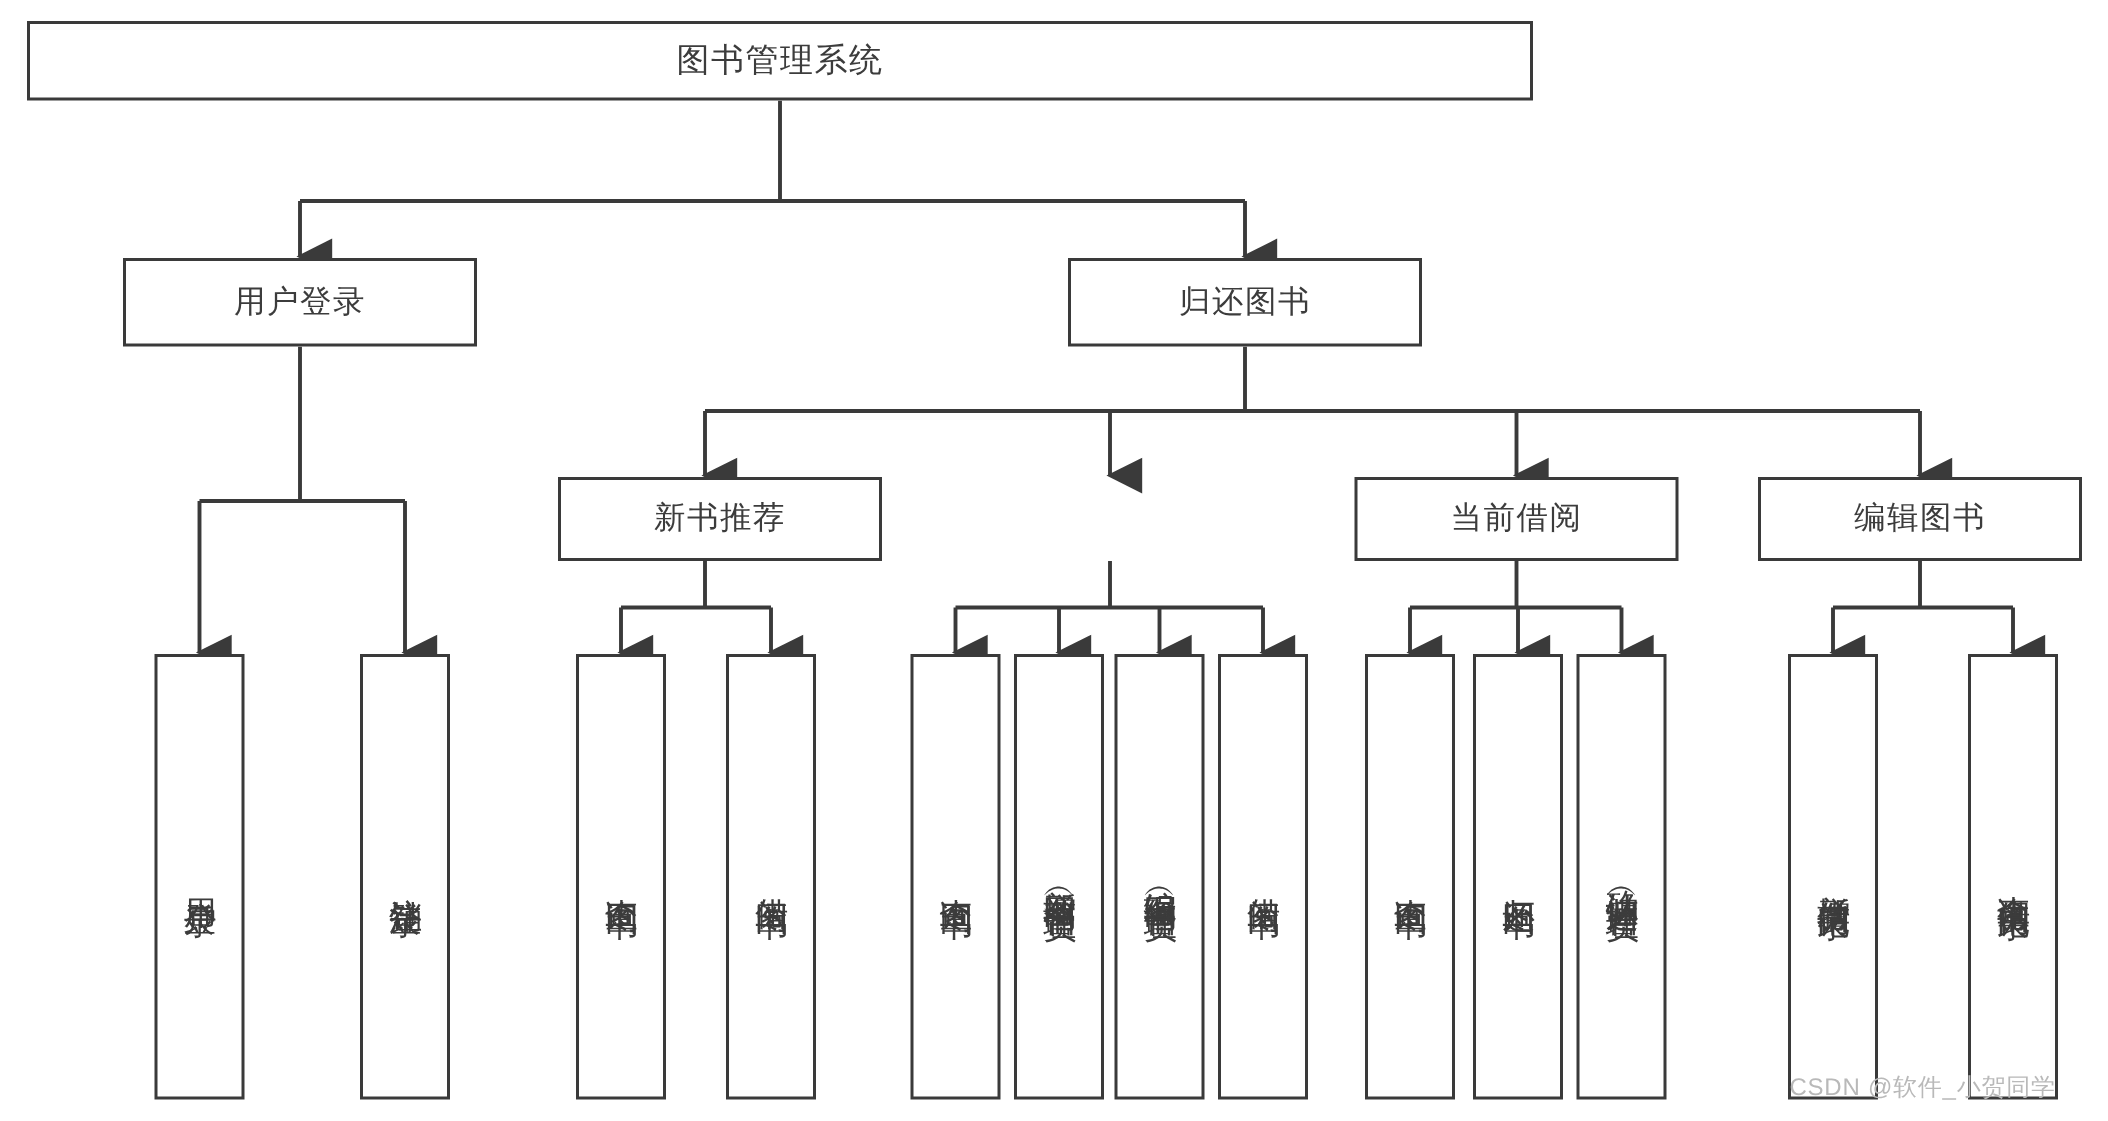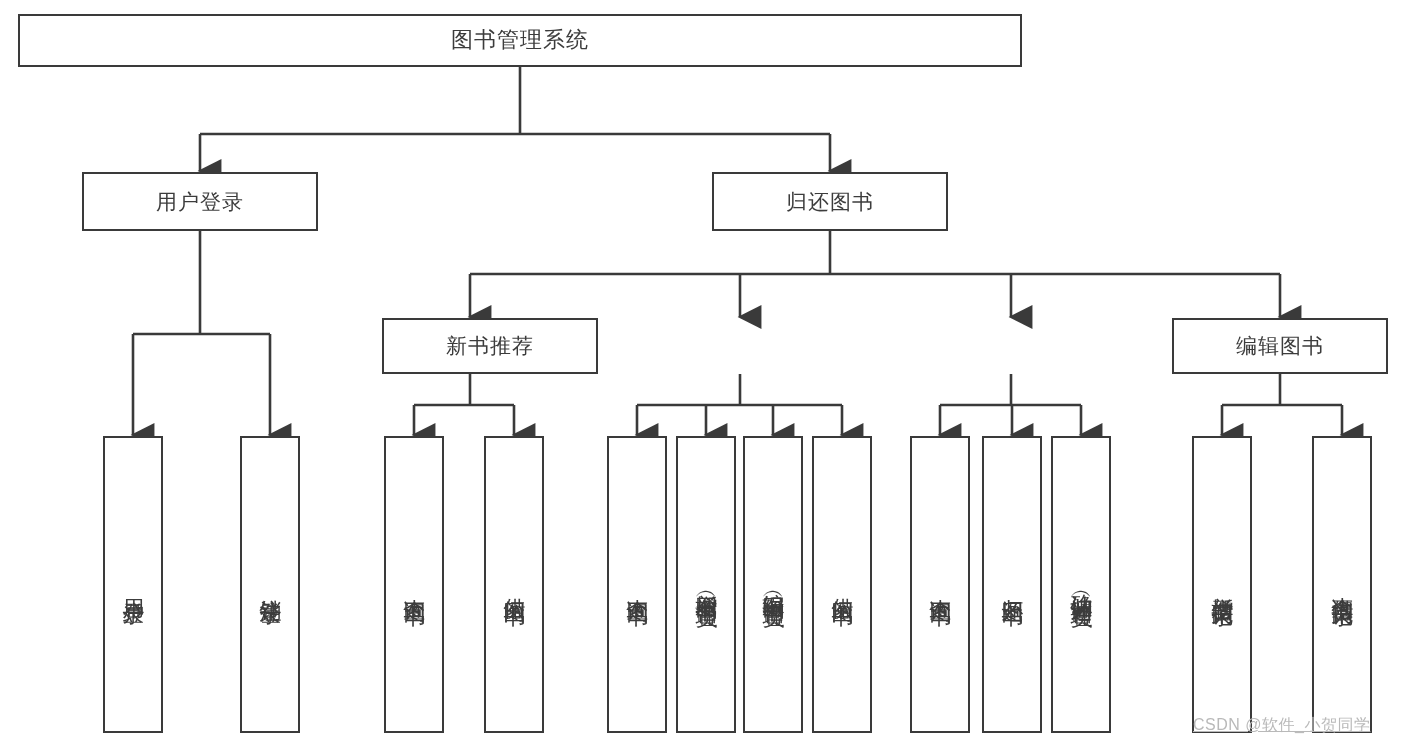--- a/index.html
+++ b/index.html
@@ -116,22 +116,25 @@
     <span>图书管理系统</span>
   </div>
 
   <div class="node node-h" style="left: 82px; top: 172px; width: 236px; height: 59px;">
     <span>用户登录</span>
   </div>
   <div class="node node-h" style="left: 712px; top: 172px; width: 236px; height: 59px;">
     <span>归还图书</span>
   </div>
 
-  <div class="node node-h" style="left: 382px; top: 318px; width: 216px; height: 56px;">
+  <div class="node node-h" style="left: 372px; top: 318px; width: 216px; height: 56px;">
     <span>新书推荐</span>
+  </div>
+  <div class="node node-h" style="left: 903px; top: 318px; width: 216px; height: 56px;">
+    <span>当前借阅</span>
   </div>
   <div class="node node-h" style="left: 1172px; top: 318px; width: 216px; height: 56px;">
     <span>编辑图书</span>
   </div>
 
   <div class="node node-v" style="left: 103px; top: 436px; width: 60px; height: 297px;">
     <span>用户登录</span>
   </div>
   <div class="node node-v" style="left: 240px; top: 436px; width: 60px; height: 297px;">
     <span>注销登录</span>
@@ -163,15 +166,15 @@
   <div class="node node-v" style="left: 1051px; top: 436px; width: 60px; height: 297px;">
     <span>确认归还（管理员）</span>
   </div>
   <div class="node node-v" style="left: 1192px; top: 436px; width: 60px; height: 297px;">
     <span>新增借阅记录</span>
   </div>
   <div class="node node-v" style="left: 1312px; top: 436px; width: 60px; height: 297px;">
     <span>查询借阅记录</span>
   </div>
 
-  <div class="watermark" style="left: 1193px; top: 715px; color: rgb(185, 185, 185); text-decoration: underline;">CSDN @软件_小贺同学</div>
+  <div class="watermark" style="left: 1193px; top: 715px; color: rgb(185, 185, 185);">CSDN @软件_小贺同学</div>
 
 </div>
 
 </body></html>

